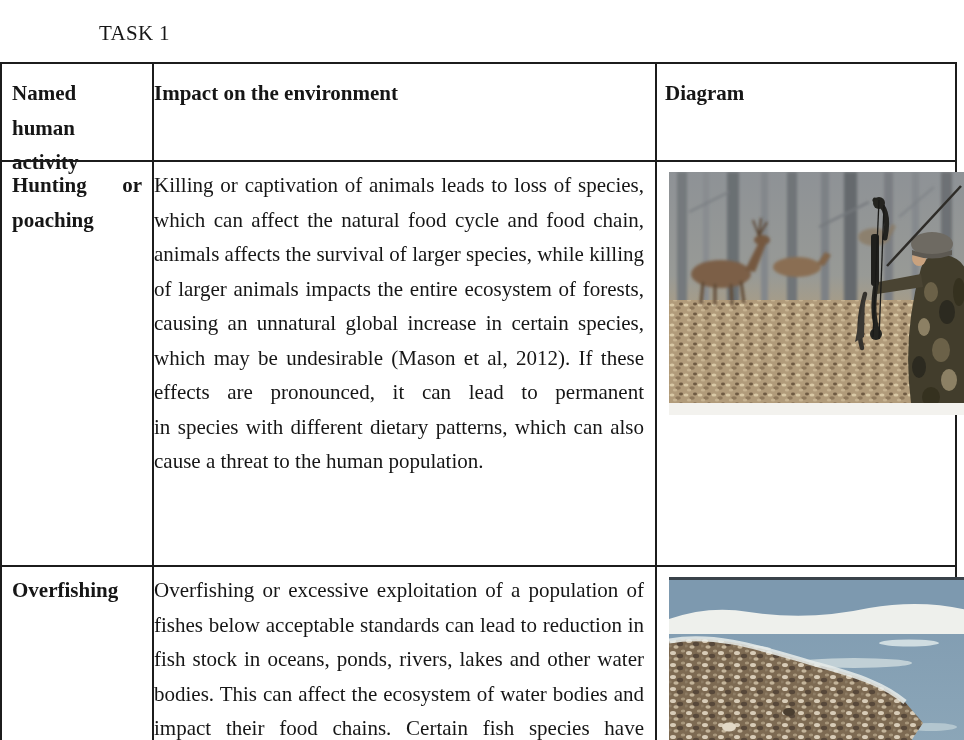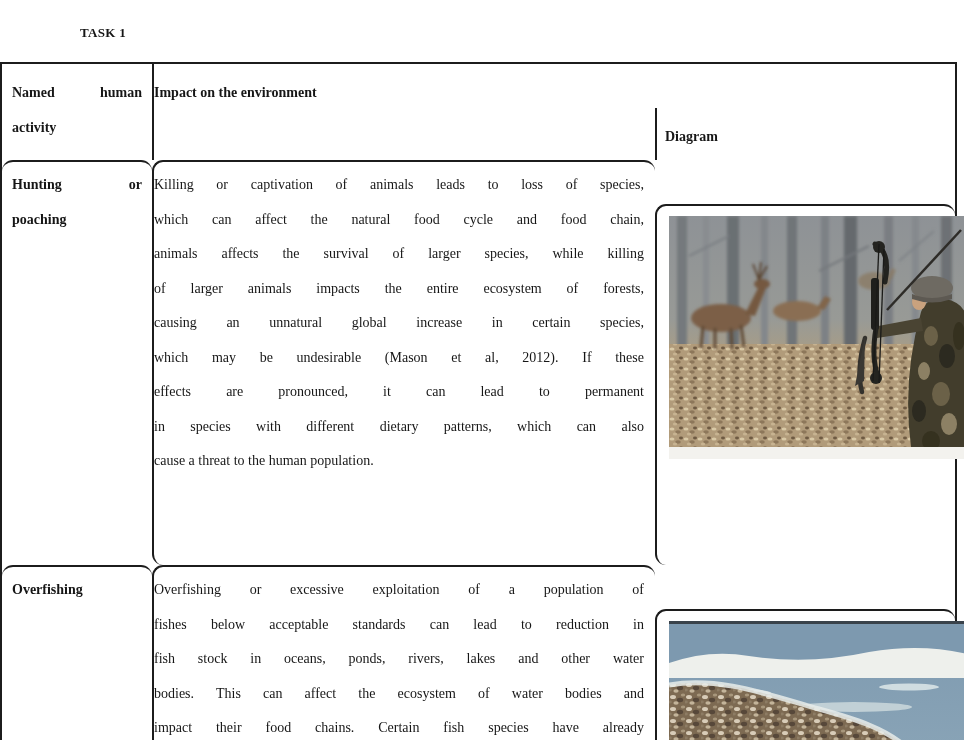--- a/index.html
+++ b/index.html
@@ -5,44 +5,44 @@
   html,body{margin:0;padding:0;background:#ffffff;}
   .page{
     position:relative;
     width:964px;height:740px;
     background:#ffffff;
     overflow:hidden;
     font-family:"Liberation Serif","DejaVu Serif",serif;
     color:#161616;
   }
   .task-title{
-    position:absolute;left:80px;top:21px;
-    font-weight:bold;font-size:13px;line-height:24px;
+    position:absolute;left:99px;top:21px;
+    font-weight:normal;font-size:21px;line-height:24px;
     letter-spacing:0.3px;
   }
   .doc-table{
     position:absolute;left:0;top:62px;width:957px;
     box-sizing:border-box;
     border:2px solid #1c1c1c;
     display:grid;
     grid-template-columns:150px 503px 300px;
     grid-template-rows:96px 405px auto;
   }
   .cell{
     box-sizing:border-box;
-    font-size:14px;line-height:34.5px;
+    font-size:21px;line-height:34.5px;
     overflow:visible;
   }
   .col2,.col3{border-left:2px solid #1c1c1c;}
-  .rowline{border-top:2px solid #1c1c1c;border-radius:11px;}
+  .rowline{border-top:2px solid #1c1c1c;}
   .head{font-weight:bold;padding-top:12px;}
   .bodycell{padding-top:6px;}
   .c-act{padding-left:10px;padding-right:10px;}
   .c-imp{padding-right:11px;}
-  .c-dia{padding-left:8px;padding-right:4px;margin-top:44px;}
+  .c-dia{padding-left:8px;padding-right:4px;}
   .actcell{font-weight:bold;}
   .jline{text-align:justify;text-align-last:justify;}
   .jline.endline{text-align-last:left;}
   .photo{display:block;}
   .photo1{margin:10px 0 0 4px;}
   .photo2{margin:10px 0 0 4px;}
   .minrow{min-height:420px;}
 </style>
 </head>
 <body>

